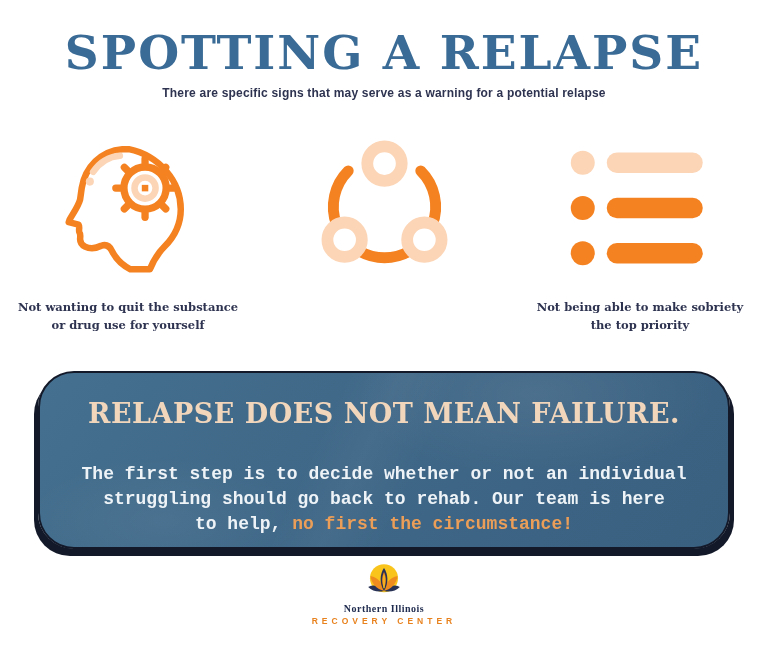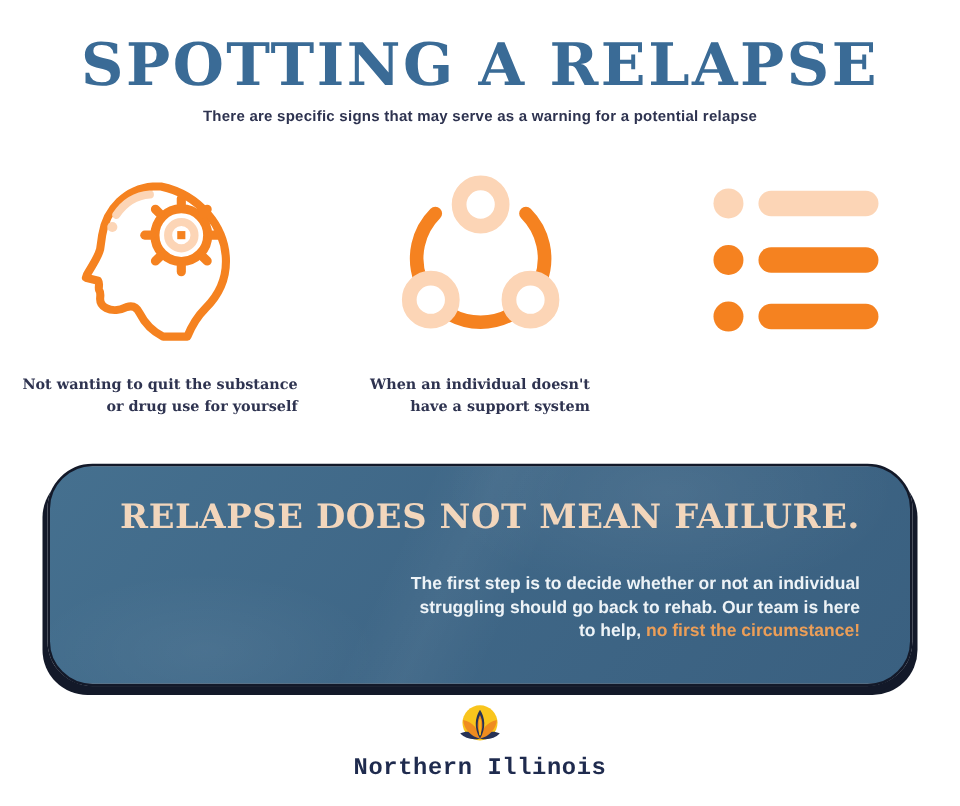--- a/index.html
+++ b/index.html
@@ -34,33 +34,33 @@
   .signs-row { display: flex; margin-top: 32px; }
   .sign { flex: 1; display: flex; flex-direction: column; align-items: center; }
   .sign-icon-wrap { height: 152px; display: flex; align-items: center; justify-content: center; }
   .sign-caption {
     margin-top: 14px;
     font-family: "DejaVu Serif", serif;
     font-weight: bold;
     font-size: 11.5px;
     line-height: 1.6;
     color: #2e3350;
-    text-align: right;
+    text-align: center;
     white-space: pre-line;
   }
   
   .callout {
     position: relative;
     margin: 36px 38px 0;
     height: 178px;
     border-radius: 36px;
     border: 2px solid #131929;
     background: linear-gradient(128deg, #45708f 0%, #3f6787 45%, #3a6080 100%);
     box-shadow: -4px 7px 0 #131929, 4px 7px 0 #131929;
-    text-align: right;
+    text-align: center;
     padding: 25px 40px 0;
     overflow: hidden;
   }
   .callout::before {
     content: "";
     position: absolute; inset: 0;
     background:
       radial-gradient(ellipse 260px 120px at 72% 12%, rgba(255,255,255,0.07), transparent 70%),
       radial-gradient(ellipse 200px 90px at 18% 85%, rgba(255,255,255,0.05), transparent 70%),
       linear-gradient(115deg, transparent 40%, rgba(255,255,255,0.04) 47%, transparent 55%);
@@ -71,36 +71,36 @@
     font-family: "DejaVu Serif", serif;
     font-weight: bold;
     font-size: 27px;
     letter-spacing: 0.5px;
     color: #f2d6bc;
   }
   .callout-body {
     position: relative;
     margin: 9px auto 15px;
     max-width: 620px;
-    font-family: Liberation Sans, sans-serif;
-    font-weight: bold;
-    font-size: 14px;
+    font-family: Liberation Mono, monospace;
+    font-weight: bold;
+    font-size: 18px;
     line-height: 1.38;
     color: #edf3f7;
     white-space: pre-line;
   }
   .callout-highlight { color: #eb9e58; }
   
   .footer { margin-top: 13px; text-align: center; }
   .brand-emblem { display: block; margin: 0 auto; }
   .brand-name {
     margin-top: 3px;
-    font-family: Liberation Mono, monospace;
-    font-weight: bold;
-    font-size: 19px;
+    font-family: Liberation Serif, serif;
+    font-weight: bold;
+    font-size: 10px;
     letter-spacing: 0.5px;
     color: #1f2b4e;
   }
   .brand-tagline {
     margin-top: 2px;
     font-family: "Liberation Sans", sans-serif;
     font-weight: bold;
     font-size: 8.5px;
     letter-spacing: 4px;
     color: #e8821e;
@@ -151,35 +151,35 @@
             <path d="M 120 34 A 56 56 0 0 1 133 93"></path>
             <path d="M 53 123 A 56 56 0 0 0 107 123"></path>
           </g>
           <g stroke="#fcd5b6" stroke-width="13">
             <circle cx="80" cy="26" r="19" fill="none"></circle>
             <circle cx="36" cy="110" r="19" fill="none"></circle>
             <circle cx="124" cy="110" r="19" fill="none"></circle>
           </g>
         </svg>
       </div>
-      <div class="sign-caption">When an individual doesn't
-have a support system</div>
     </div>
 
     <div class="sign">
       <div class="sign-icon-wrap">
         <svg width="150" height="120" viewBox="0 0 160 130" fill="none">
           <circle cx="18" cy="16" r="13" fill="#fcd5b6"></circle>
           <rect x="44" y="5" width="104" height="22" rx="11" fill="#fcd5b6"></rect>
           <circle cx="18" cy="65" r="13" fill="#f58220"></circle>
           <rect x="44" y="54" width="104" height="22" rx="11" fill="#f58220"></rect>
           <circle cx="18" cy="114" r="13" fill="#f58220"></circle>
           <rect x="44" y="103" width="104" height="22" rx="11" fill="#f58220"></rect>
         </svg>
       </div>
+      <div class="sign-caption">Not being able to make sobriety
+the top priority</div>
     </div>
 
   </div>
 
   <div class="callout">
     <div class="callout-heading">RELAPSE DOES NOT MEAN FAILURE.</div>
     <div class="callout-body">
       <span>The first step is to decide whether or not an individual
 struggling should go back to rehab. Our team is here
 to help, </span><span class="callout-highlight">no first the circumstance!</span>
@@ -191,15 +191,16 @@
       <circle cx="22" cy="18" r="15.5" fill="#f9c51d"></circle>
       <path d="M22 32 C15 33.5 9 32 4.5 27.5 C11 24 18 26.5 22 32 Z" fill="#273255"></path>
       <path d="M22 32 C29 33.5 35 32 39.5 27.5 C33 24 26 26.5 22 32 Z" fill="#273255"></path>
       <path d="M22 32 C14 30 8 24 7 15.5 C16 17.5 21 24 22 32 Z" fill="#ef8c1f"></path>
       <path d="M22 32 C30 30 36 24 37 15.5 C28 17.5 23 24 22 32 Z" fill="#ef8c1f"></path>
       <path d="M22 6.5 C26.5 13 27.5 23 22 32 C16.5 23 17.5 13 22 6.5 Z" fill="#273255"></path>
       <path d="M22 11 C24.5 16 25 23 22 28.5 C19 23 19.5 16 22 11 Z" fill="#ef8c1f"></path>
       <path d="M22 15 L22 29" stroke="#f9c51d" stroke-width="1.4"></path>
     </svg>
     <div class="brand-name">Northern Illinois</div>
+    <div class="brand-tagline">RECOVERY CENTER</div>
   </div>
 
 </div>
 
 </body></html>

